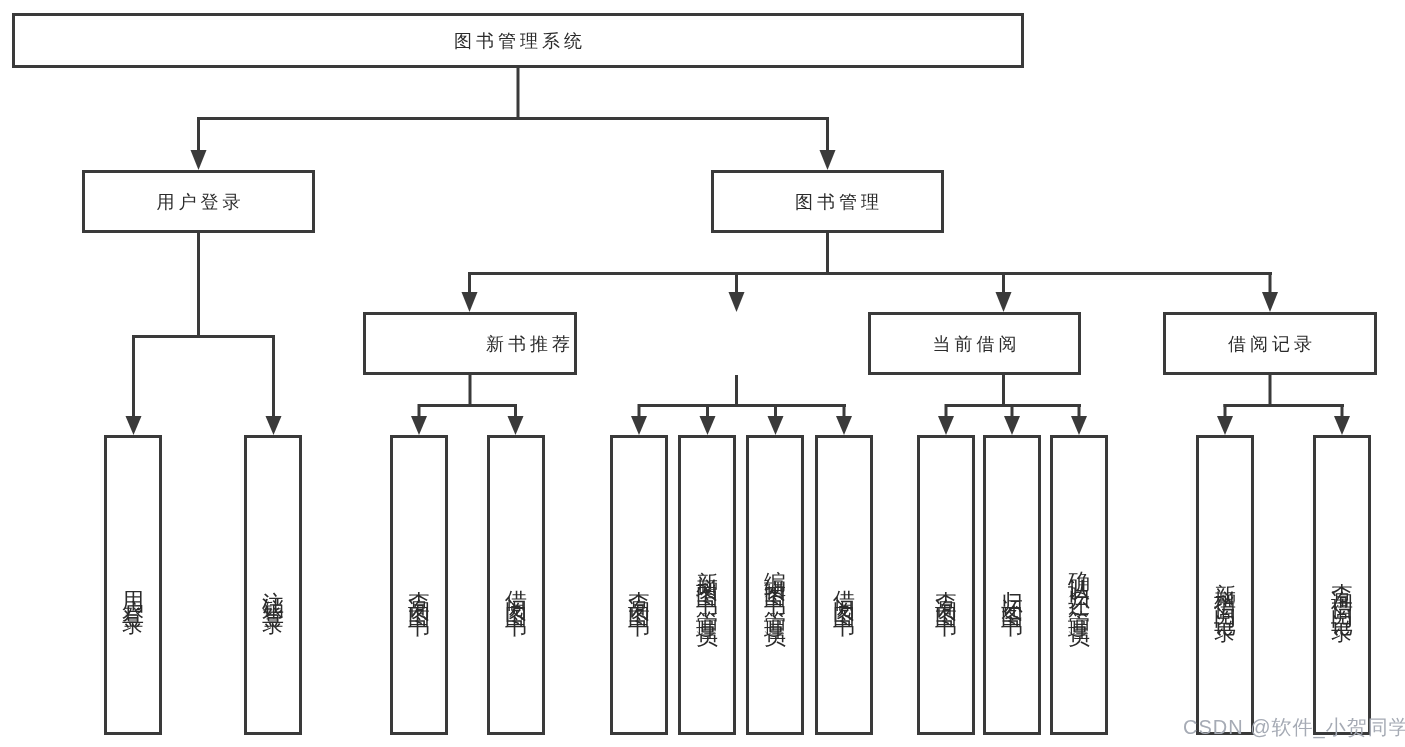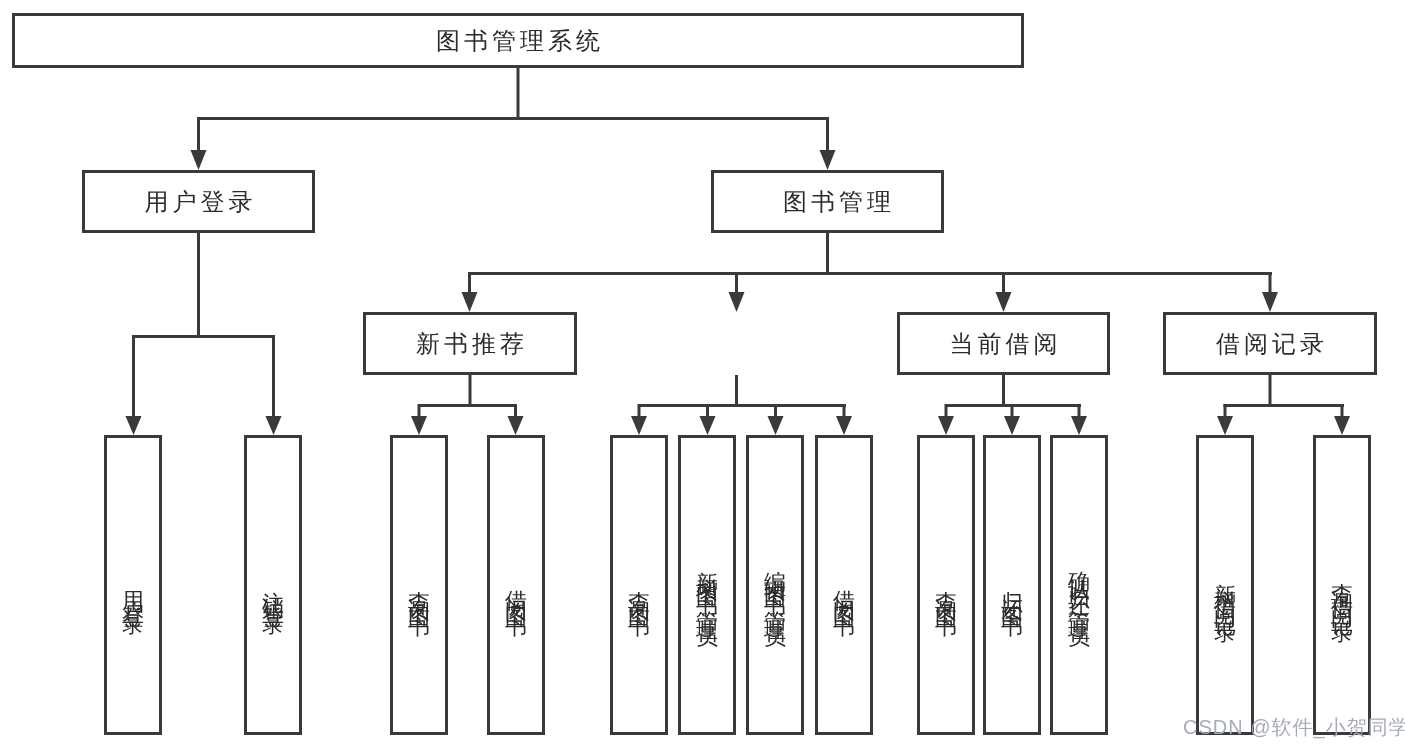--- a/index.html
+++ b/index.html
@@ -22,21 +22,21 @@
   .node{
     position:absolute;
     box-sizing:border-box;
     border:3px solid var(--line);
     background:var(--background);
     display:flex;align-items:center;justify-content:center;
     color:var(--text);
     z-index:1;
   }
   .node.h span{
-    font-size:24px;letter-spacing:4px;line-height:1;
+    font-size:18px;letter-spacing:4px;line-height:1;
     white-space:nowrap;padding-left:4px;
   }
   .node.v span{
     writing-mode:vertical-rl;
     font-size:22px;letter-spacing:8px;line-height:1;
     padding-top:8px;
   }
   .watermark{
     position:absolute;left:1183px;top:714px;
     font-size:20px;letter-spacing:1px;
@@ -116,24 +116,24 @@
     <span>图书管理系统</span>
   </div>
 
   <div class="node h" style="left:82px;top:170px;width:233px;height:63px;">
     <span>用户登录</span>
   </div>
   <div class="node h" style="left:711px;top:170px;width:233px;height:63px;padding-left:19px;">
     <span>图书管理</span>
   </div>
 
-  <div class="node h" style="left:363px;top:312px;width:214px;height:63px;">
+  <div class="node h" style="left:363px;top:312px;width:214px;height:63px;justify-content:flex-end;">
     <span>新书推荐</span>
   </div>
-  <div class="node h" style="left:897px;top:312px;width:213px;height:63px;align-items:center;">
+  <div class="node h" style="left:868px;top:312px;width:213px;height:63px;align-items:center;">
     <span>当前借阅</span>
   </div>
   <div class="node h" style="left:1163px;top:312px;width:214px;height:63px;">
     <span>借阅记录</span>
   </div>
 
   <div class="node v" style="left:104px;top:435px;width:58px;height:300px;">
     <span>用户登录</span>
   </div>
   <div class="node v" style="left:244px;top:435px;width:58px;height:300px;">

